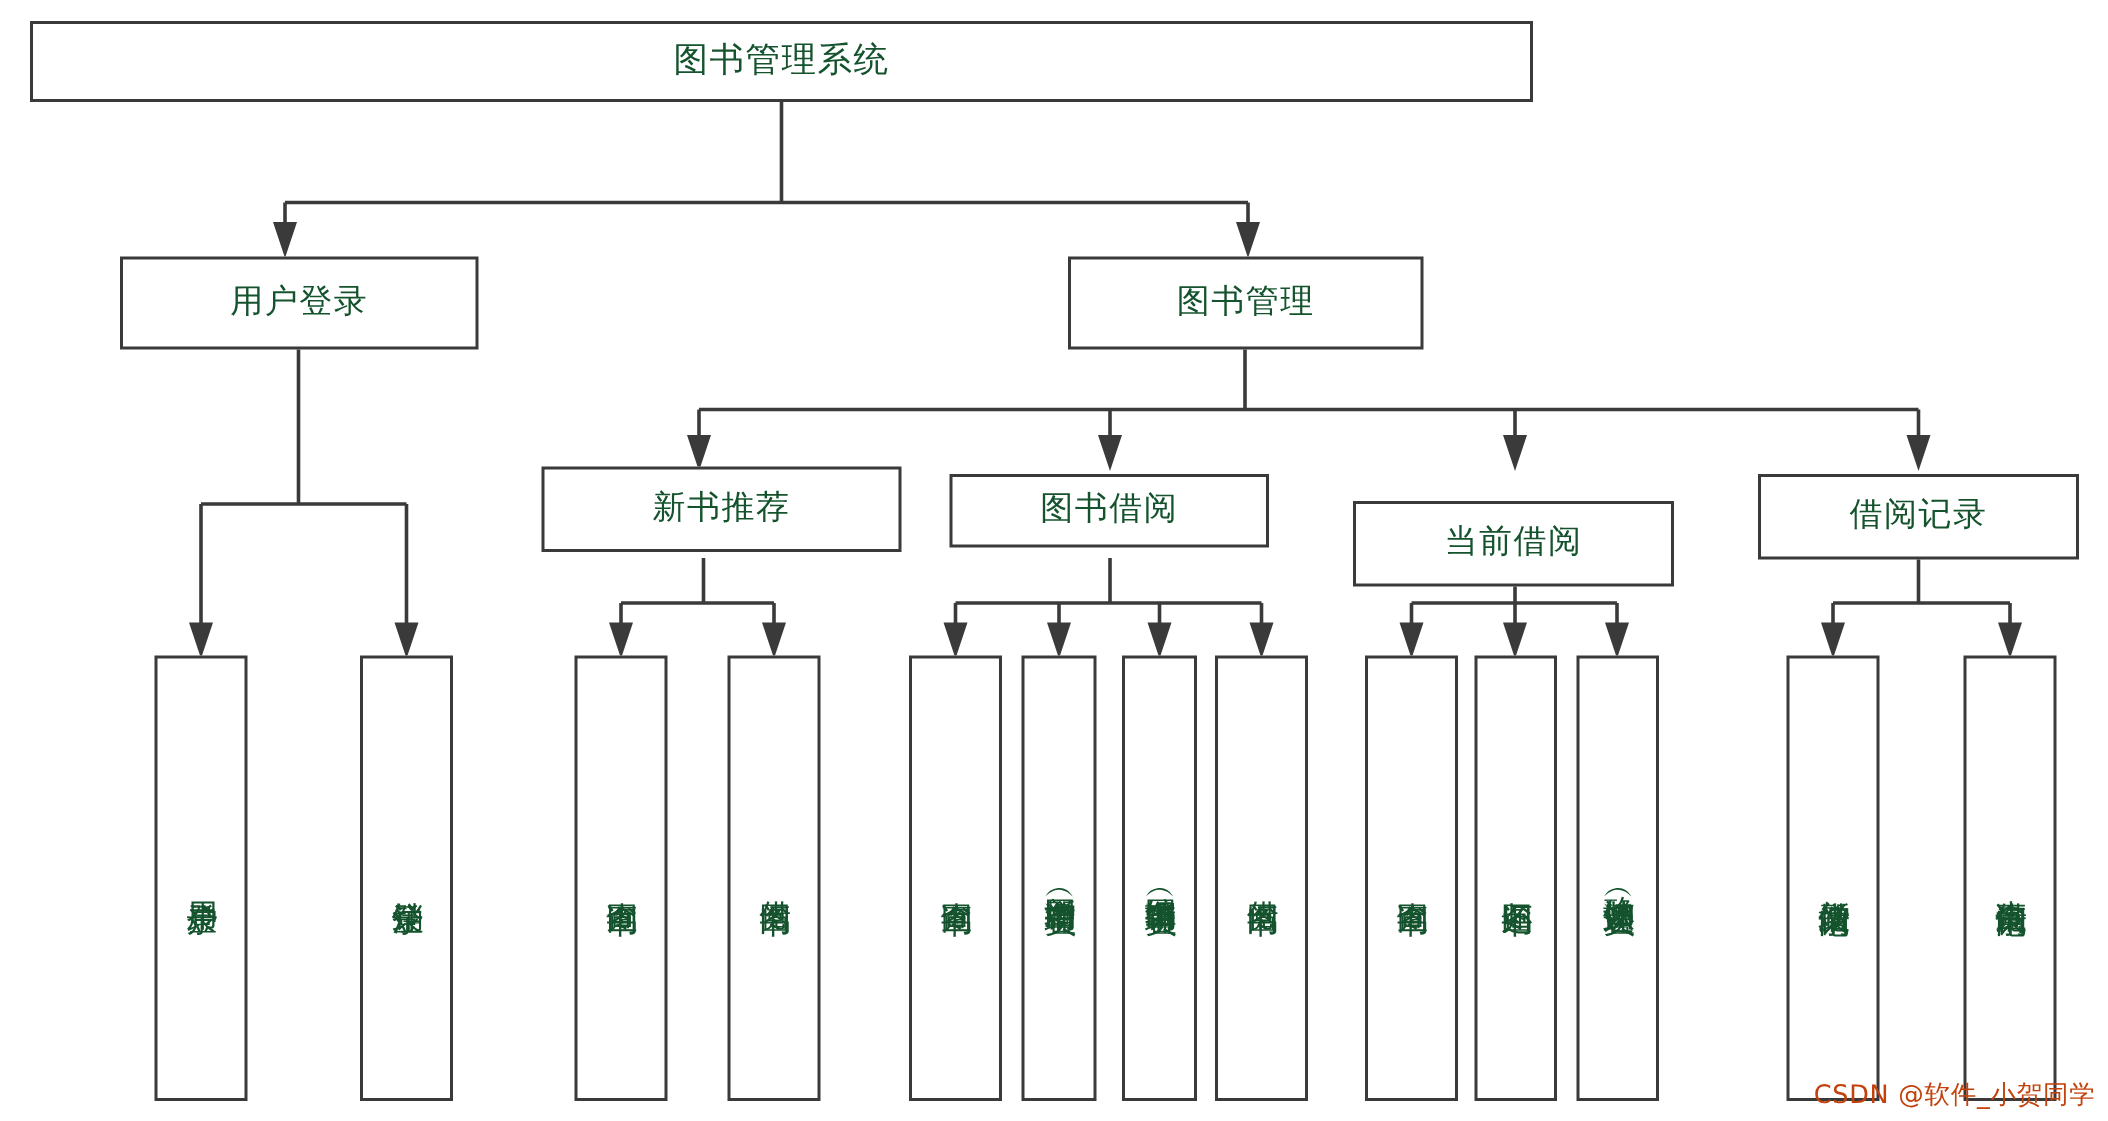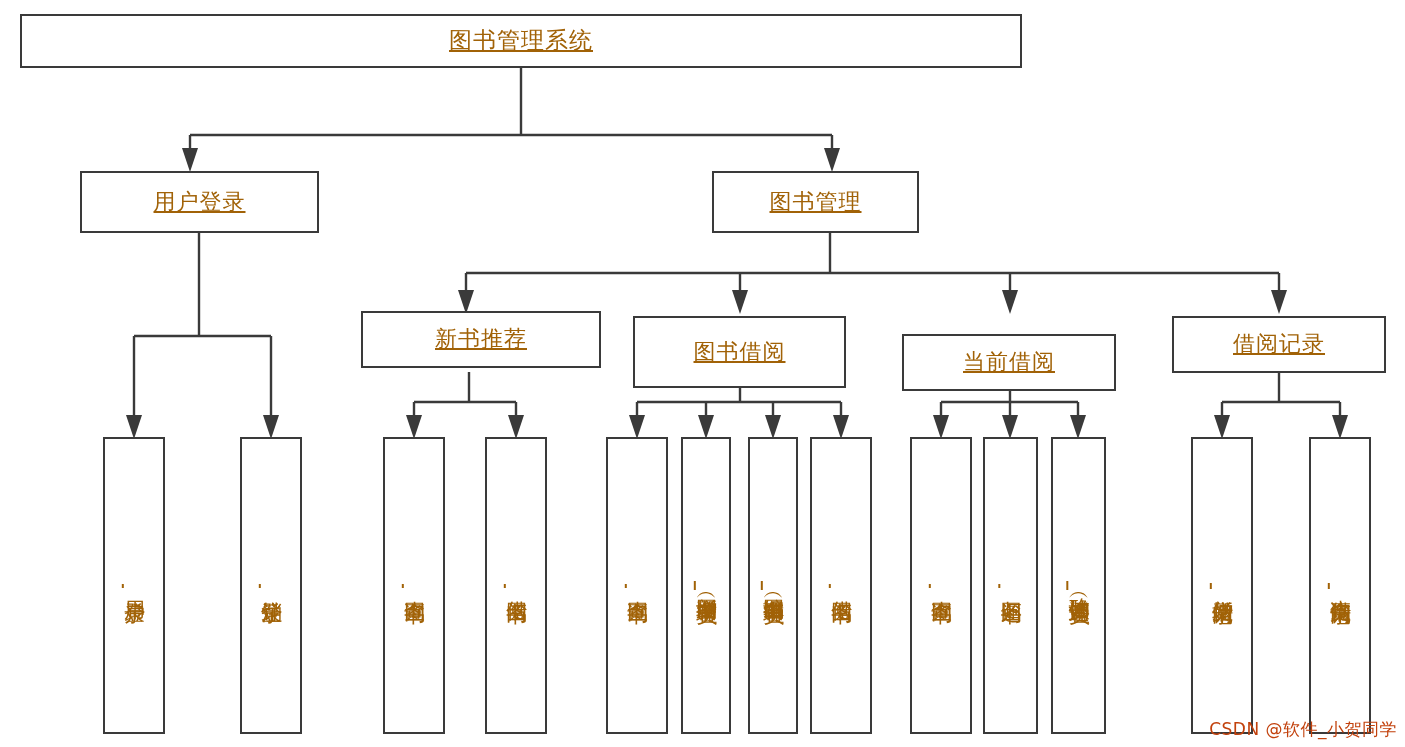--- a/index.html
+++ b/index.html
@@ -22,22 +22,21 @@
     height: 747px;
   }
   .node {
     position: absolute;
     box-sizing: border-box;
     background: #ffffff;
     border: 2px solid #3a3a3a;
     display: flex;
     align-items: center;
     justify-content: center;
-    color: #a16207;
-    text-decoration: underline;
+    color: #14532d;
   }
   .node-h {
     font-size: 22px;
     letter-spacing: 1px;
     line-height: 1.1;
   }
   .node-v {
     font-size: 21px;
     line-height: 1.22;
     letter-spacing: 1px;
@@ -146,29 +145,29 @@
   </svg>
 
   <div class="node node-h node-root" style="left:20px; top:14px; width:1002px; height:54px;">
     <span>图书管理系统</span>
   </div>
 
   <div class="node node-h" style="left:80px; top:171px; width:239px; height:62px;">
     <span>用户登录</span>
   </div>
 
-  <div class="node node-h" style="left:712px; top:171px; width:207px; height:62px;">
+  <div class="node node-h" style="left:712px; top:171px; width:237px; height:62px;">
     <span>图书管理</span>
   </div>
 
   <div class="node node-h" style="left:361px; top:311px; width:240px; height:57px;">
     <span>新书推荐</span>
   </div>
 
-  <div class="node node-h" style="left:633px; top:316px; width:213px; height:72px;">
+  <div class="node node-h" style="left:633px; top:316px; width:213px; height:49px;">
     <span>图书借阅</span>
   </div>
 
   <div class="node node-h" style="left:902px; top:316px; width:214px; height:57px;margin-top:18px;">
     <span>当前借阅</span>
   </div>
 
   <div class="node node-h" style="left:1172px; top:316px; width:214px; height:57px;">
     <span>借阅记录</span>
   </div>

